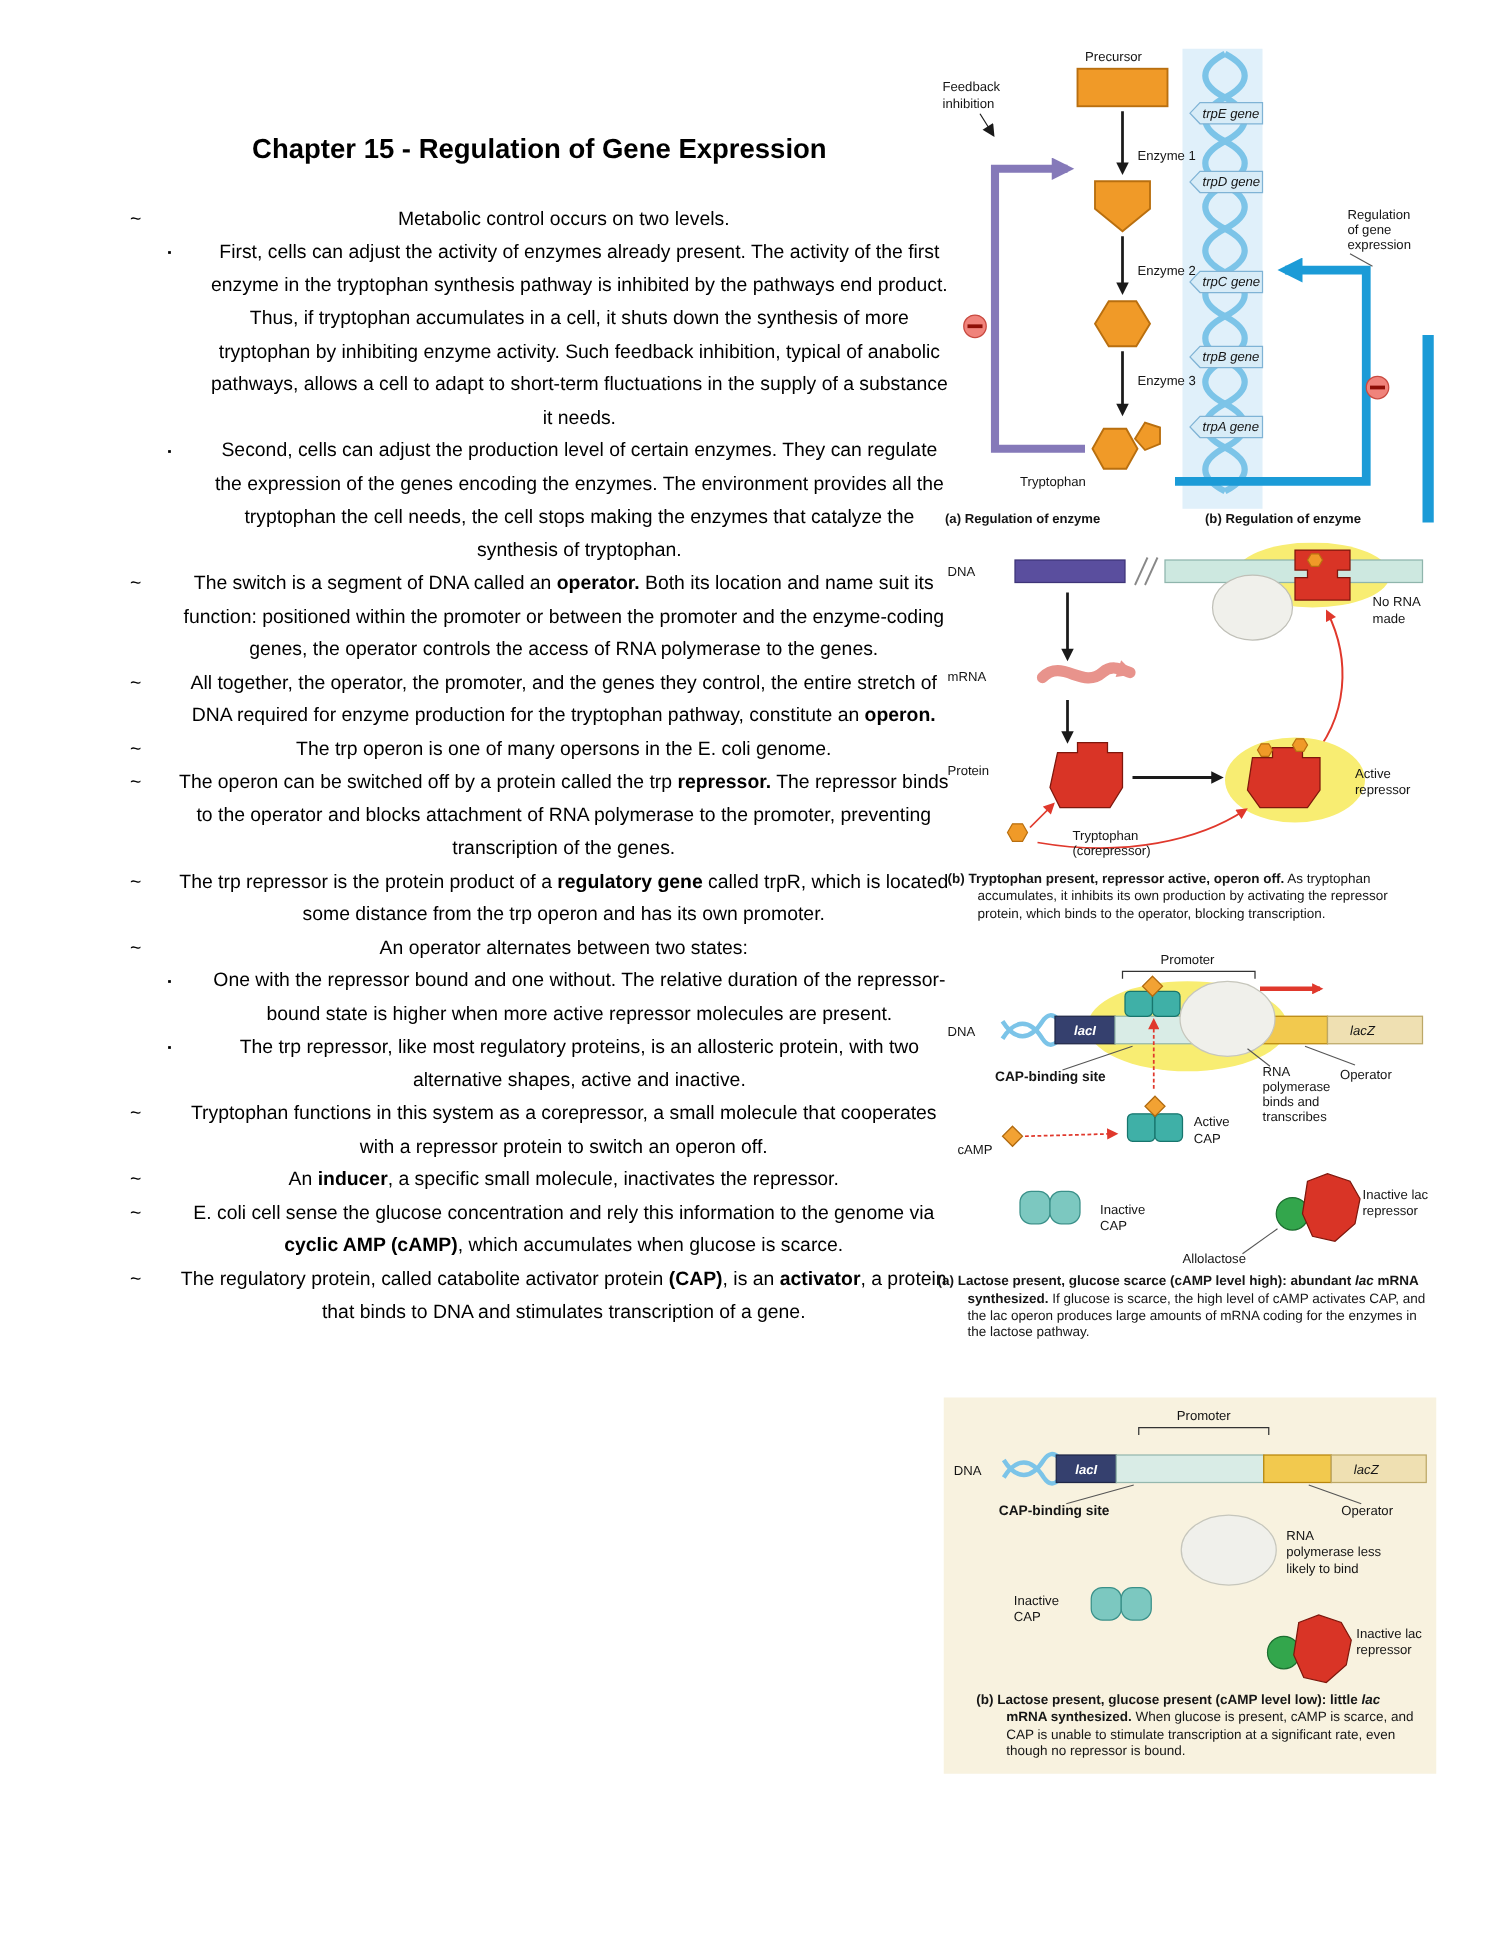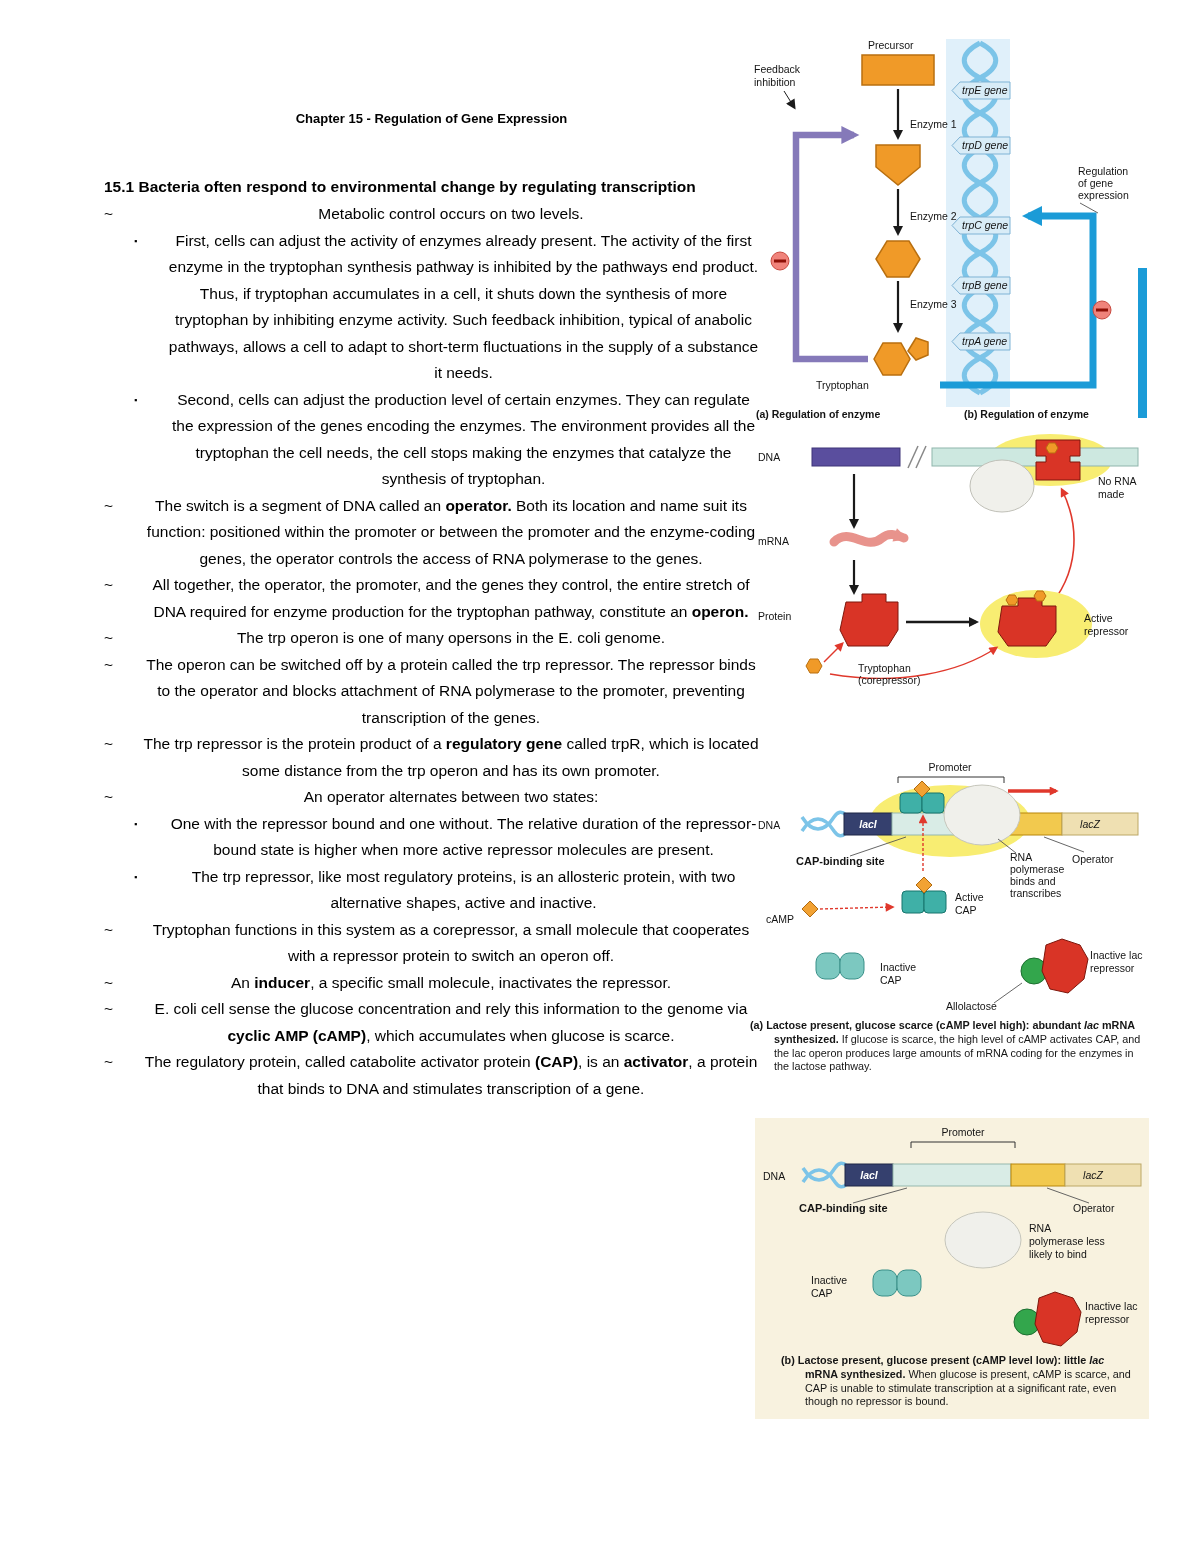--- a/index.html
+++ b/index.html
@@ -1,20 +1,20 @@
 <!DOCTYPE html>
 <html><head>
 <meta charset="utf-8">
 <style>
   * { margin:0; padding:0; box-sizing:border-box; }
   html,body { background:#ffffff; }
   body { width:1200px; height:1553px; position:relative; font-family:"Liberation Sans",sans-serif; color:#000; }
 
   .textcol { position:absolute; left:104px; top:106px; width:655px; font-size:15.5px; line-height:26.5px; }
-  .title   { text-align:center; font-weight:700; font-size:13px; margin-bottom:41px; }
+  .title   { text-align:center; font-weight:700; font-size:22px; margin-bottom:30px; }
   .heading { font-weight:700; max-width:600px; }
   .bullets { margin-top:1px; }
   .bullet  { display:flex; }
   .bullet .marker { flex:0 0 39px; }
   .bullet .btext  { flex:1;text-align:center; }
   .bullet.l2 { padding-left:30px; }
   .bullet.l2 .marker { flex:0 0 34px; font-size:9px; }
 
   .fig { position:absolute; }
   #fig1 { left:750px; top:33px;  width:402px; }
@@ -32,21 +32,20 @@
   svg text.b  { font-weight:700; font-size:11px; }
   svg text.it { font-style:italic; }
   svg text.w  { fill:#ffffff; font-weight:700; }
   svg text.cap-b { font-weight:700; font-size:10.5px; }
 </style>
 </head>
 <body>
 
 <div class="textcol">
   <div class="title">Chapter 15 - Regulation of Gene Expression</div>
-  <div class="heading">15.1 Bacteria often respond to environmental change by regulating transcription</div>
   <div class="bullets">
     <div class="bullet l1">
         <span class="marker">~</span>
         <span class="btext"><span>Metabolic control occurs on two levels.</span></span>
       </div>
     <div class="bullet l2">
         <span class="marker">▪</span>
         <span class="btext"><span>First, cells can adjust the activity of enzymes already present. The activity of the first enzyme in the tryptophan synthesis pathway is inhibited by the pathways end product. Thus, if tryptophan accumulates in a cell, it shuts down the synthesis of more tryptophan by inhibiting enzyme activity.  Such feedback inhibition, typical of anabolic pathways, allows a cell to adapt to short-term fluctuations in the supply of a substance it needs.</span></span>
       </div>
     <div class="bullet l2">
@@ -60,21 +59,21 @@
     <div class="bullet l1">
         <span class="marker">~</span>
         <span class="btext"><span>All together, the operator, the promoter, and the genes they control, the entire stretch of DNA required for enzyme production for the tryptophan pathway, constitute an </span><span style="font-weight: 700;">operon.</span></span>
       </div>
     <div class="bullet l1">
         <span class="marker">~</span>
         <span class="btext"><span>The trp operon is one of many opersons in the E. coli genome.</span></span>
       </div>
     <div class="bullet l1">
         <span class="marker">~</span>
-        <span class="btext"><span>The operon can be switched off by a protein called the trp </span><span style="font-weight: 400;">repressor.</span><span> The repressor binds to the operator and blocks attachment of RNA polymerase to the promoter, preventing transcription of the genes.</span></span>
+        <span class="btext"><span>The operon can be switched off by a protein called the trp </span><span style="font-weight: 700;">repressor.</span><span> The repressor binds to the operator and blocks attachment of RNA polymerase to the promoter, preventing transcription of the genes.</span></span>
       </div>
     <div class="bullet l1">
         <span class="marker">~</span>
         <span class="btext"><span>The trp repressor is the protein product of a </span><span style="font-weight: 700;">regulatory gene</span><span> called trpR, which is located some distance from the trp operon and has its own promoter.</span></span>
       </div>
     <div class="bullet l1">
         <span class="marker">~</span>
         <span class="btext"><span>An operator alternates between two states:</span></span>
       </div>
     <div class="bullet l2">
@@ -225,20 +224,21 @@
   </g>
   <text x="334" y="188">Active</text>
   <text x="334" y="201">repressor</text>
 
   <polygon points="56,232 60,225 68,225 72,232 68,239 60,239" fill="#F09A28" stroke="#B96F0F"></polygon>
   <line x1="74" y1="228" x2="92" y2="210" stroke="#E0382C" stroke-width="1.4" marker-end="url(#mRd)"></line>
   <path d="M80 240 C150 252 210 238 246 214" fill="none" stroke="#E0382C" stroke-width="1.4" marker-end="url(#mRd)"></path>
   <text x="108" y="238">Tryptophan</text>
   <text x="108" y="250">(corepressor)</text>
 </svg>
+<div class="cap"><span style="font-weight: 700;">(b) Tryptophan present, repressor active, operon off.</span><span> As tryptophan accumulates, it inhibits its own production by activating the repressor protein, which binds to the operator, blocking transcription.</span></div>
 </div>
 
 <div class="fig" id="fig3">
 <svg width="402" height="258" viewBox="0 0 402 258">
   <text x="200" y="14" text-anchor="middle">Promoter</text>
   <path d="M148 26 V20 H254 V26" fill="none" stroke="#333" stroke-width="1"></path>
 
   <ellipse cx="200" cy="64" rx="80" ry="36" fill="#F8ED72"></ellipse>
 
   <text x="8" y="72">DNA</text>

